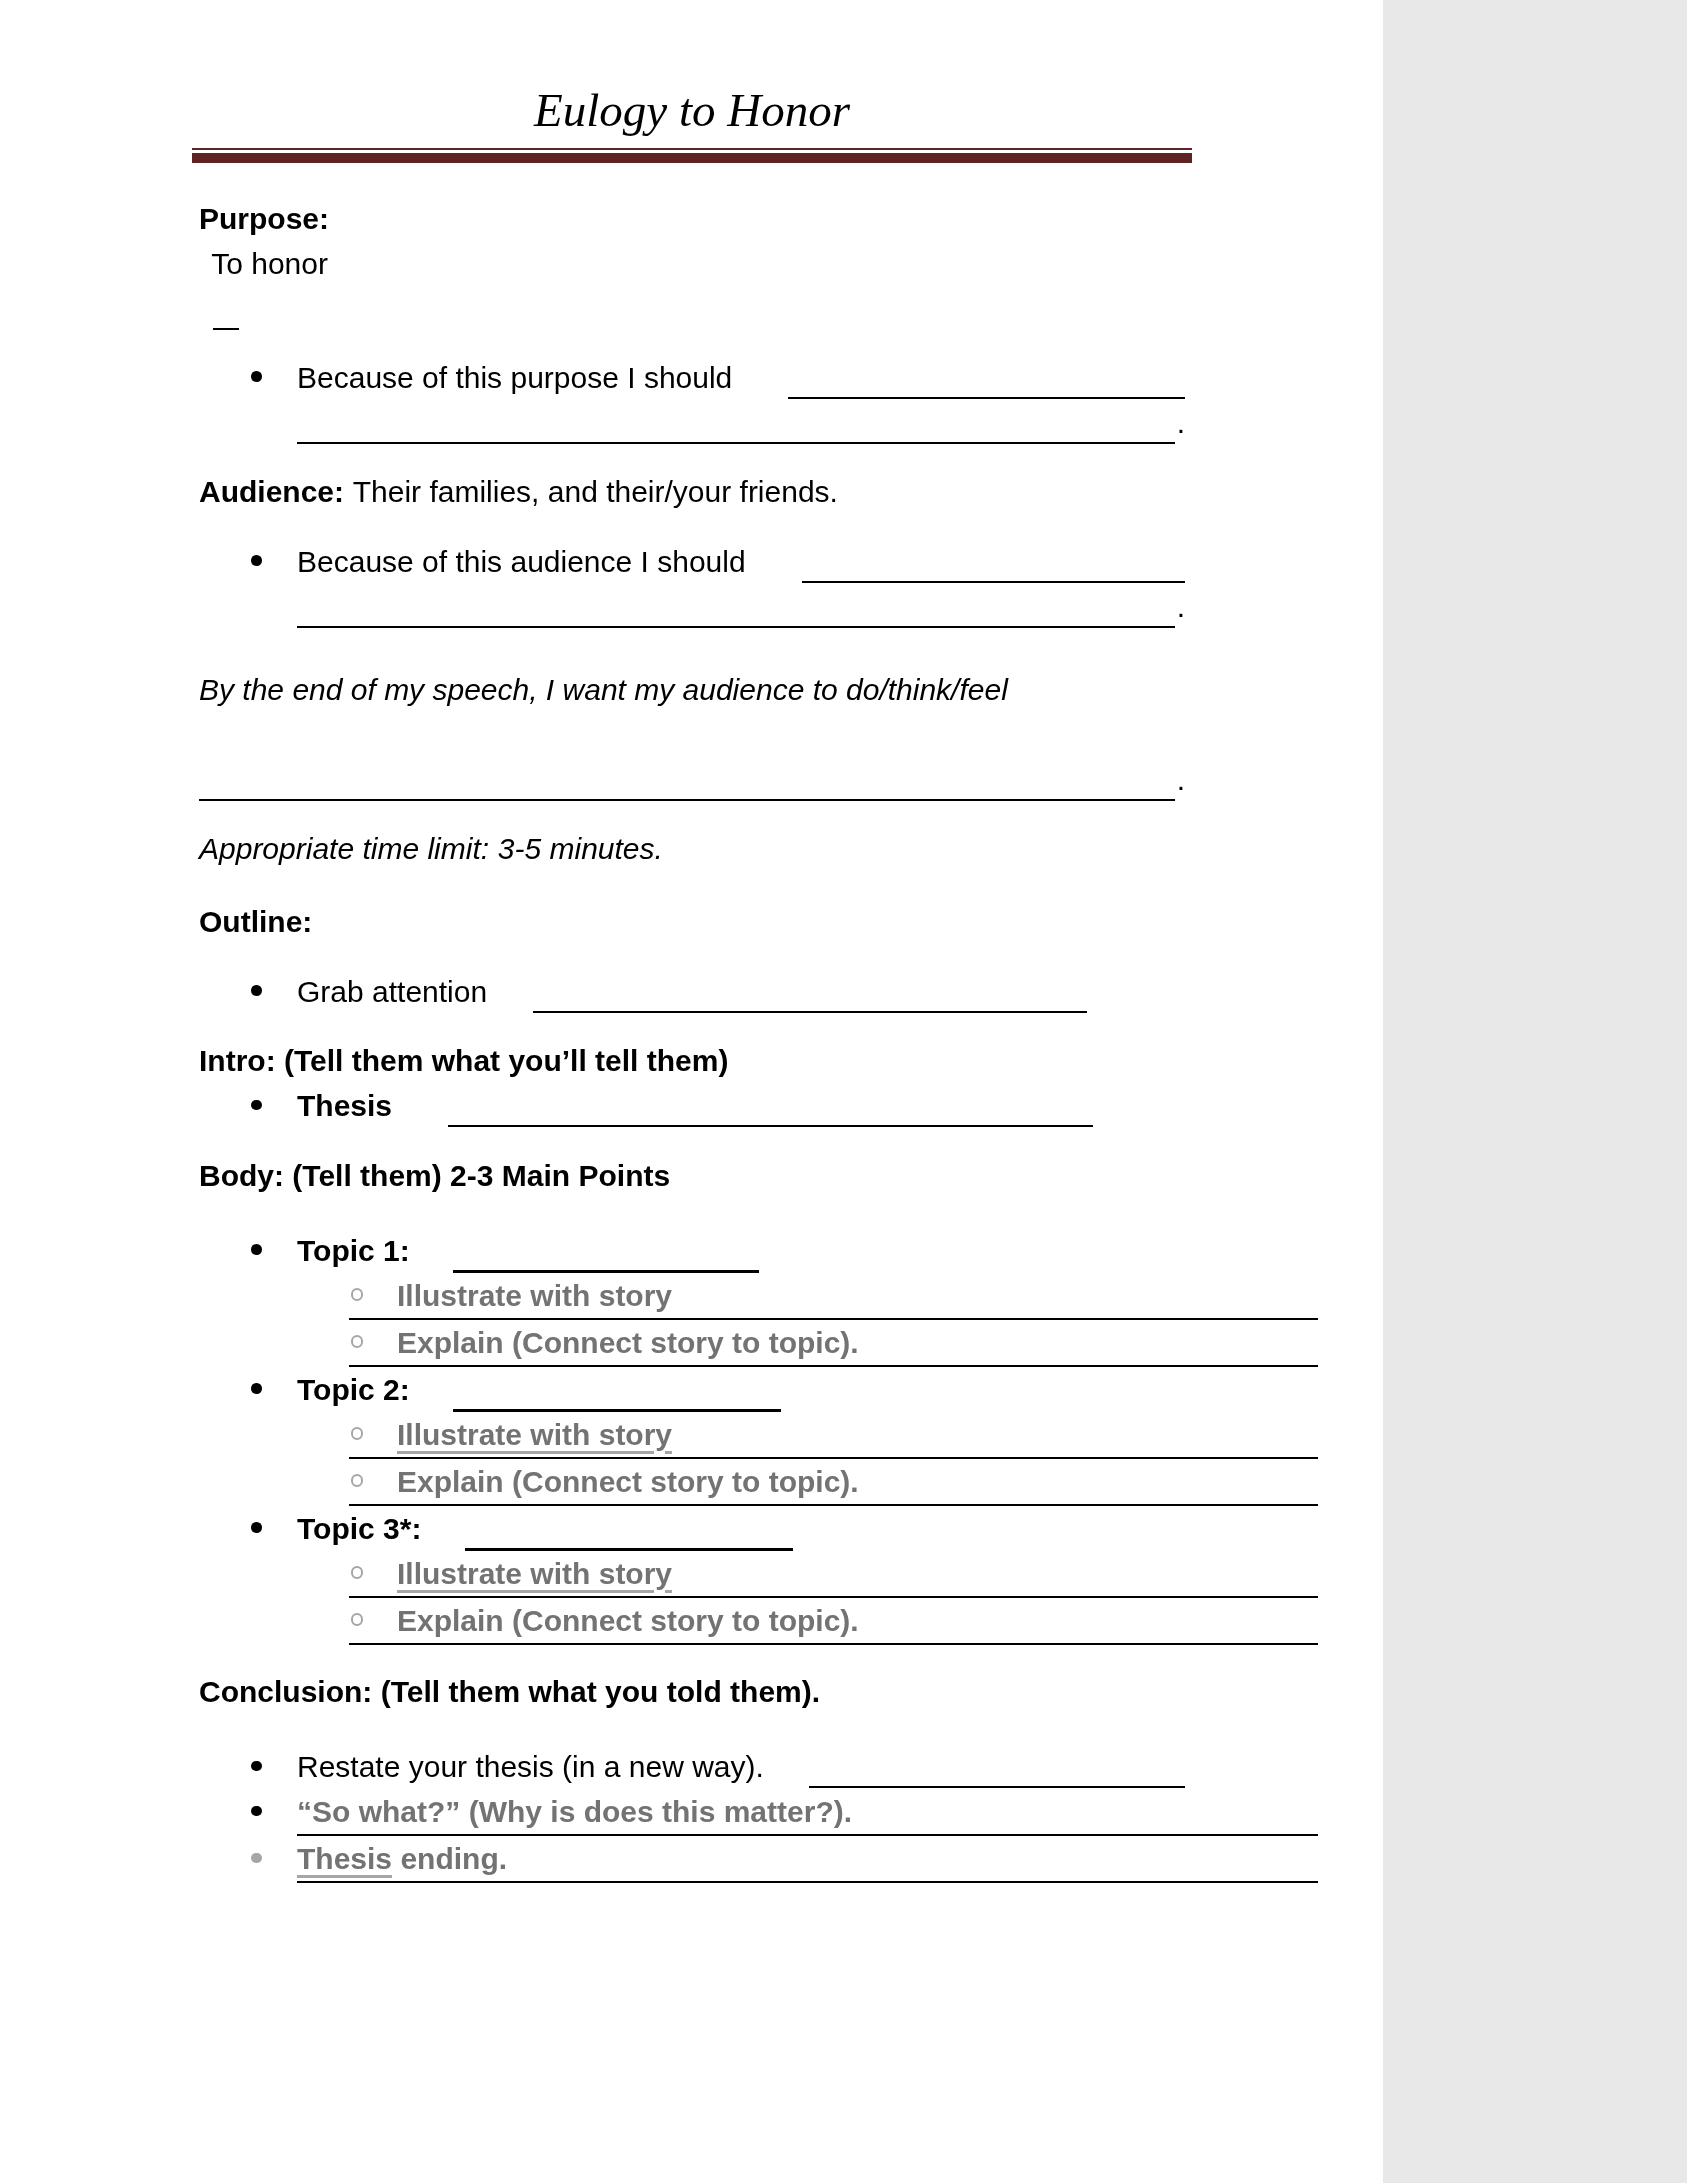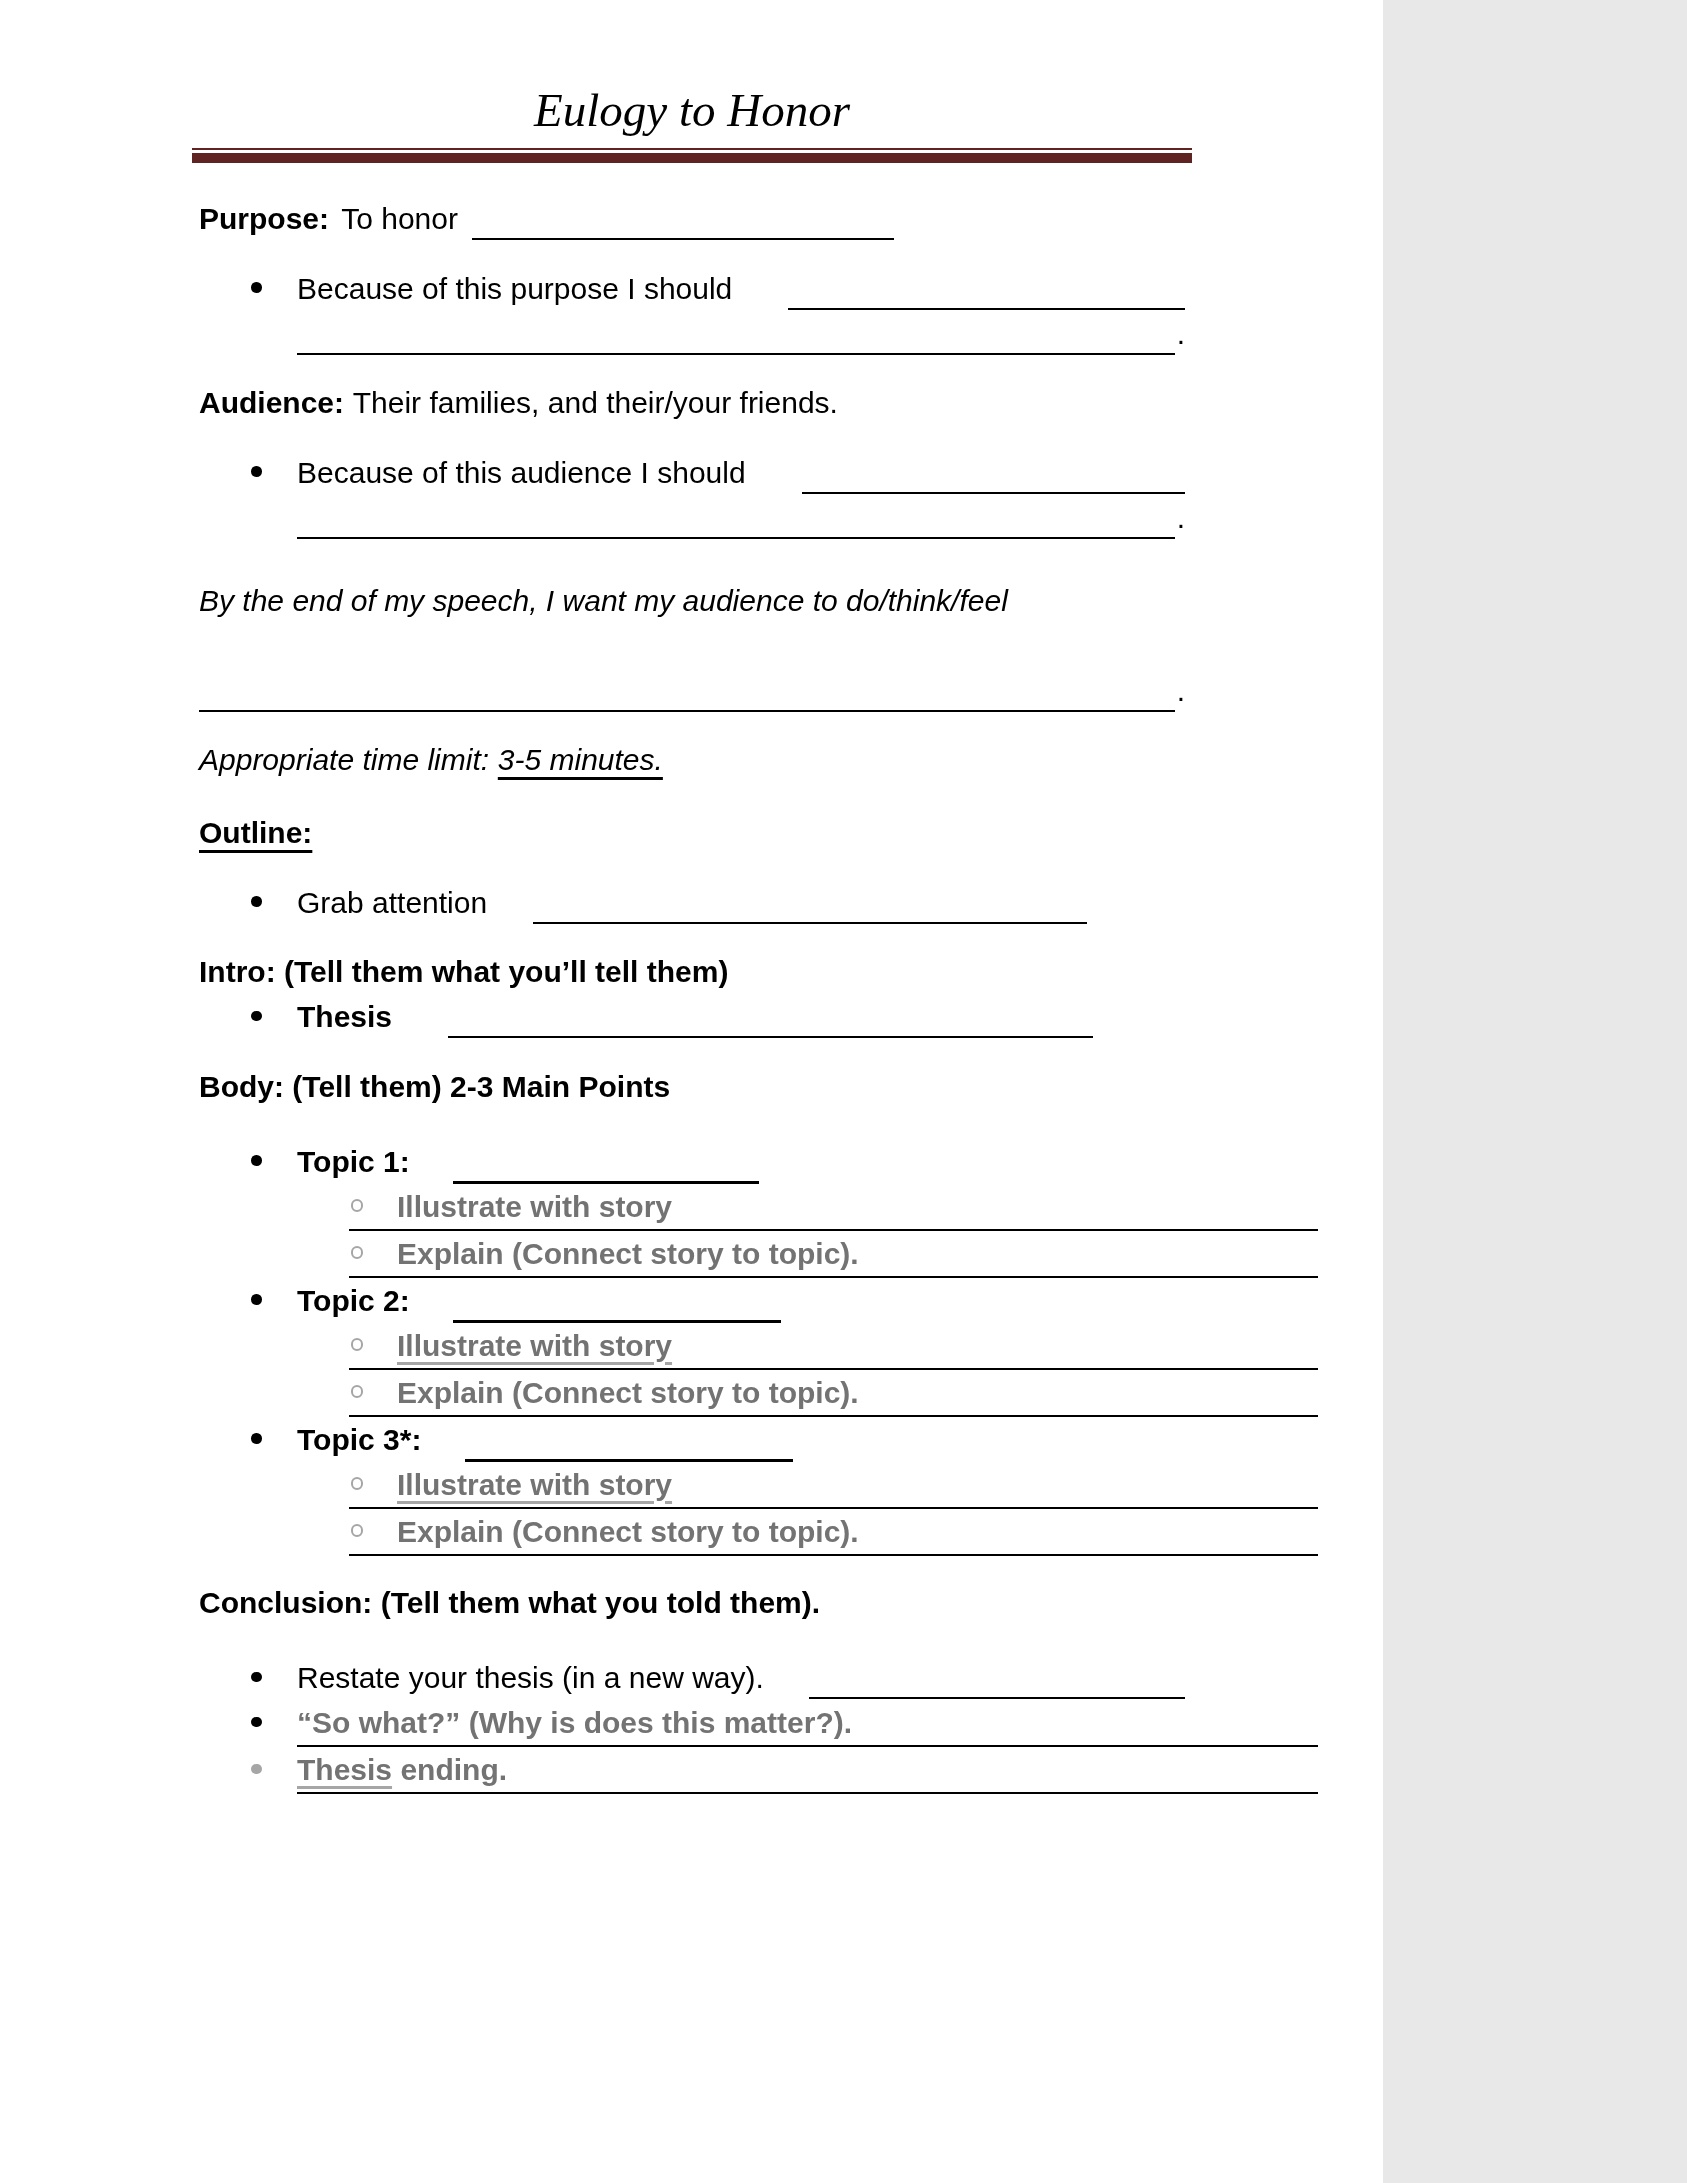--- a/index.html
+++ b/index.html
@@ -54,28 +54,28 @@
     width:8.7px;height:8.7px;border-radius:50%;
     border:2.6px solid #A6A6A6;background:transparent;
   }
   .cont{margin-left:98px;}
   
   .conc-line{
     position:relative;margin-left:98px;margin-right:-133px;
     border-bottom:2.6px solid #000;line-height:45px;white-space:nowrap;
   }
   .u-gray{text-decoration:underline;text-decoration-thickness:2.6px;text-underline-offset:6.1px;}
-  .u-black{text-decoration:underline;text-decoration-thickness:2.6px;text-underline-offset:7px;}
+  .u-black{text-decoration-thickness:2.6px;text-underline-offset:7px;}
   
   .mt-s{margin-top:24.5px;}
   .mt-m{margin-top:28px;}
   .mt-l{margin-top:30px;}
   .mt-xl{margin-top:38px;}
   .mt-line{margin-top:45px;}
-  .purpose-row{margin-top:33px;}
+  .purpose-row{margin-top:33px;flex-direction:column;}
   .outline-head{
     font-weight:bold;line-height:45px;
   }
 </style>
 </head>
 <body>
 
 <div class="page">
 
   <h1 class="doc-title">Eulogy to Honor</h1>

